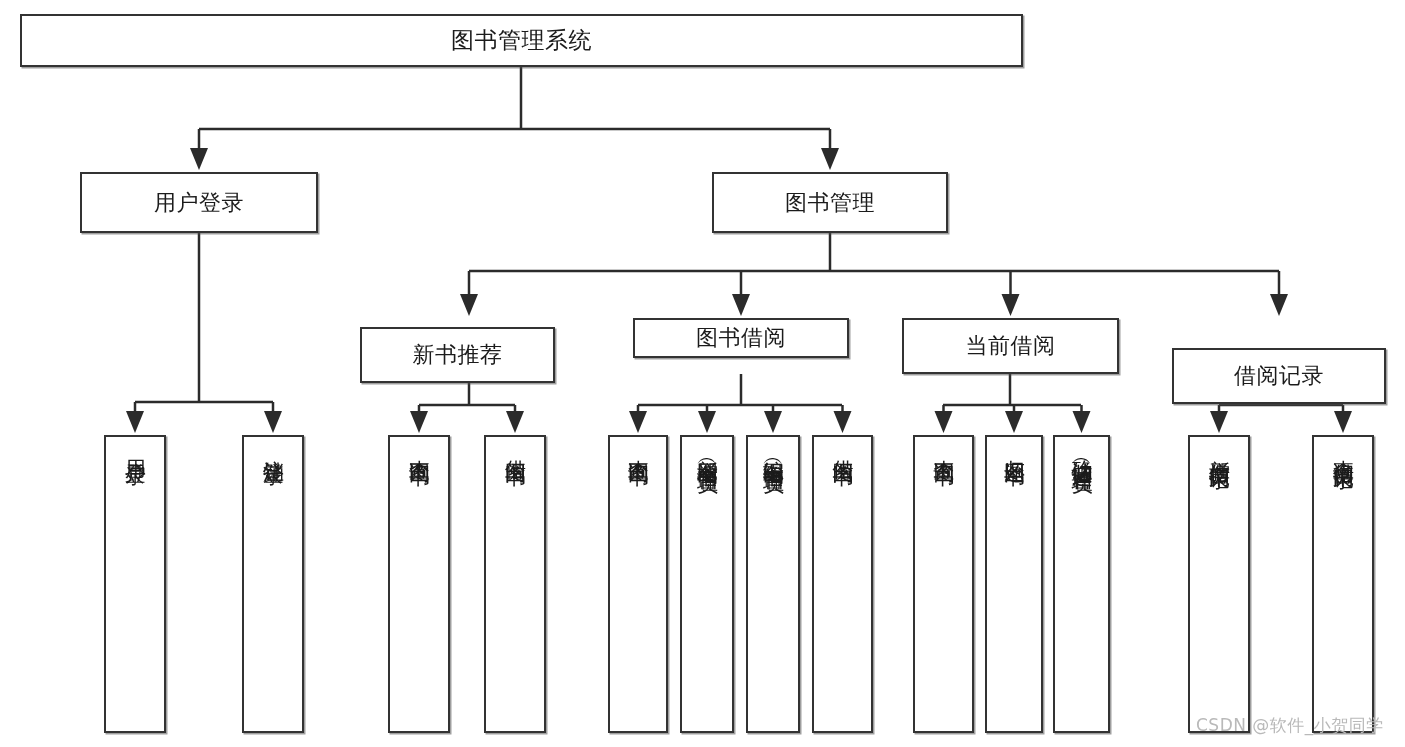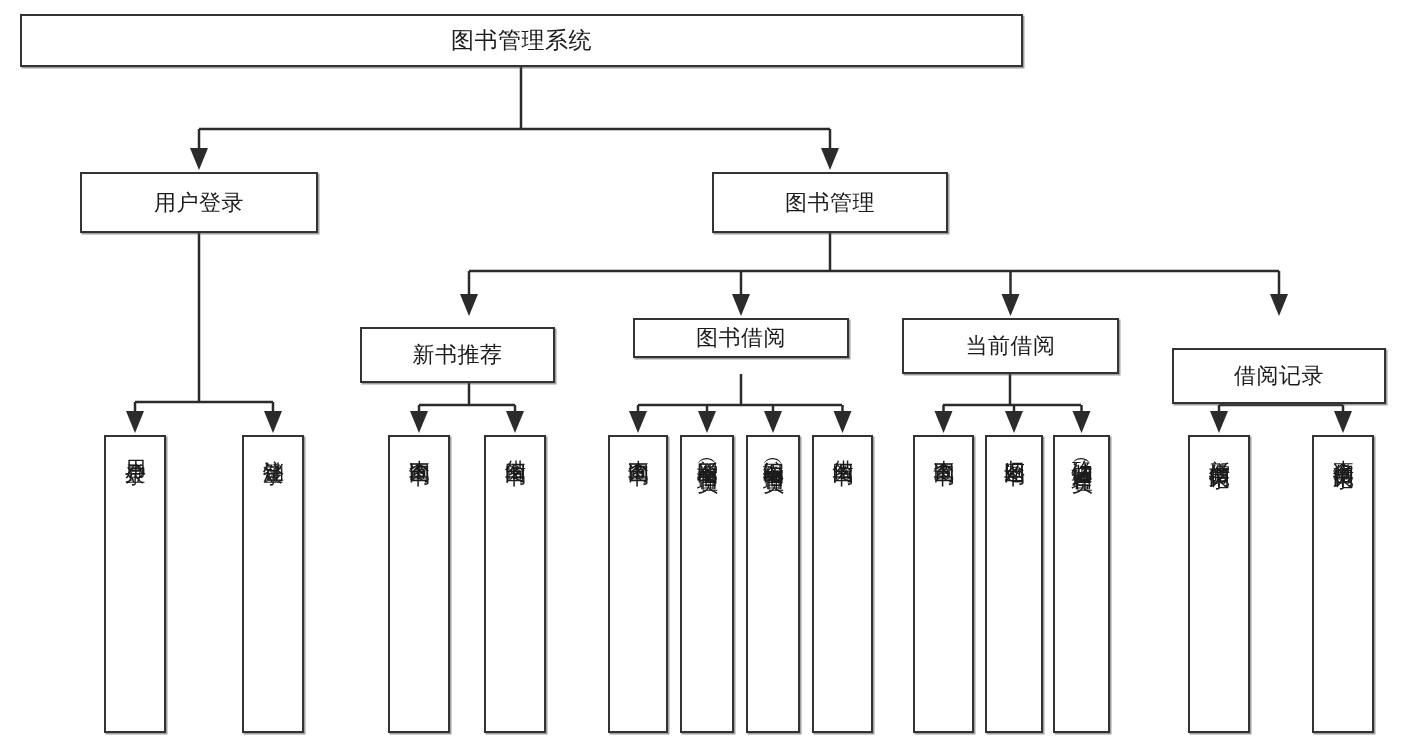--- a/index.html
+++ b/index.html
@@ -187,13 +187,14 @@
       <div class="node-box vertical" style="left: 1053px; top: 435px; width: 57px; height: 298px;">
         <span class="node-label">确认归还（管理员）</span>
       </div>
       <div class="node-box vertical" style="left: 1188px; top: 435px; width: 62px; height: 298px;">
         <span class="node-label">新增借阅记录</span>
       </div>
       <div class="node-box vertical" style="left: 1312px; top: 435px; width: 62px; height: 298px;">
         <span class="node-label">查询借阅记录</span>
       </div>
     </div>
+  <div class="watermark" style="left: 1196px; top: 714px; color: rgb(185, 185, 185);">CSDN @软件_小贺同学</div>
 </div>
 
 </body></html>

